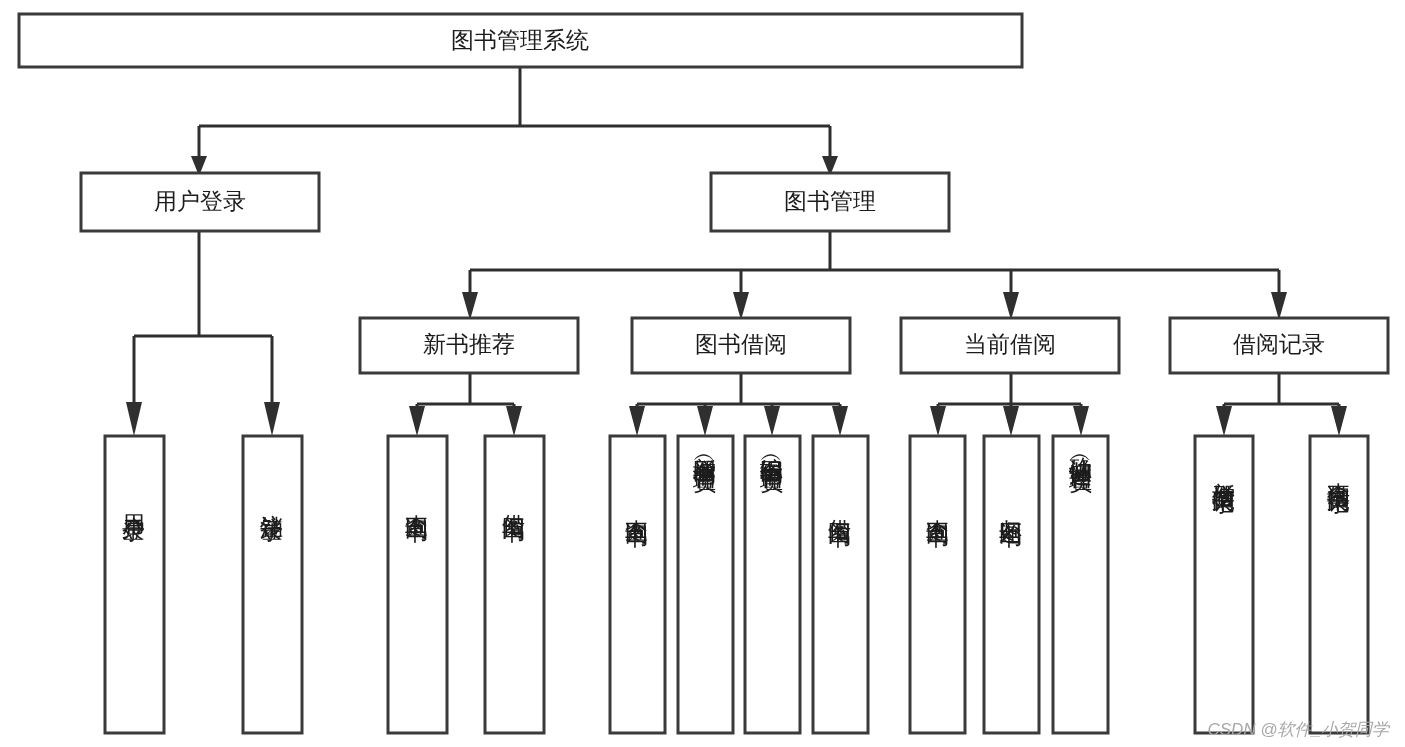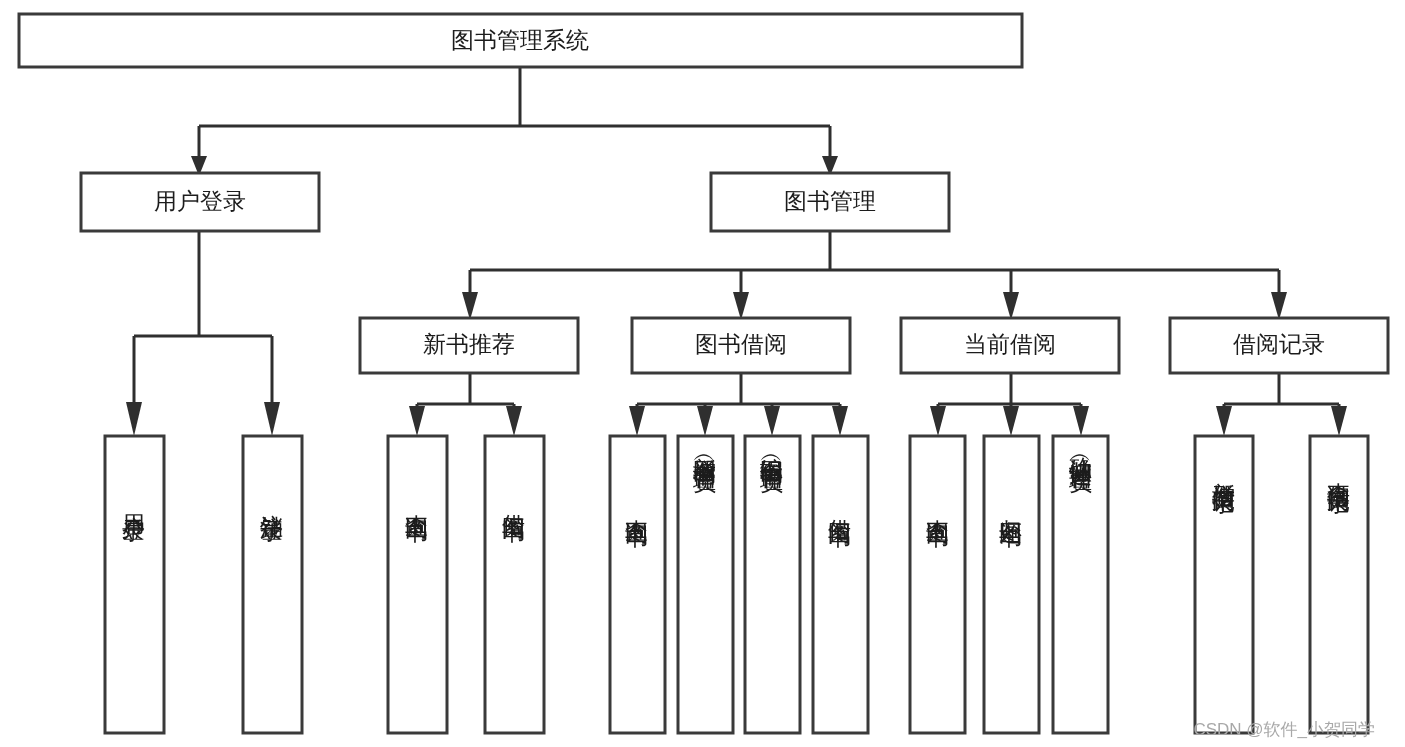--- a/index.html
+++ b/index.html
@@ -57,27 +57,28 @@
     font-family: "Liberation Sans", "DejaVu Sans", sans-serif;
     fill: #1c1c1c;
     font-size: 23px;
     text-anchor: middle;
     writing-mode: tb;
     glyph-orientation-vertical: 0;
     letter-spacing: 2px;
   }
   .watermark {
     position: absolute;
-    right: 30px;
+    right: 16px;
     bottom: 6px;
     font-family: "Liberation Sans", "DejaVu Sans", sans-serif;
     font-size: 17px;
     color: #a8a8a8;
     white-space: nowrap;
     user-select: none;
+    font-style: italic;
   }
 </style>
 </head>
 <body>
 
 <div id="diagram-root">
   <svg class="flowchart" viewBox="0 0 1405 747" xmlns="http://www.w3.org/2000/svg">
 
     <g id="connectors">
 

